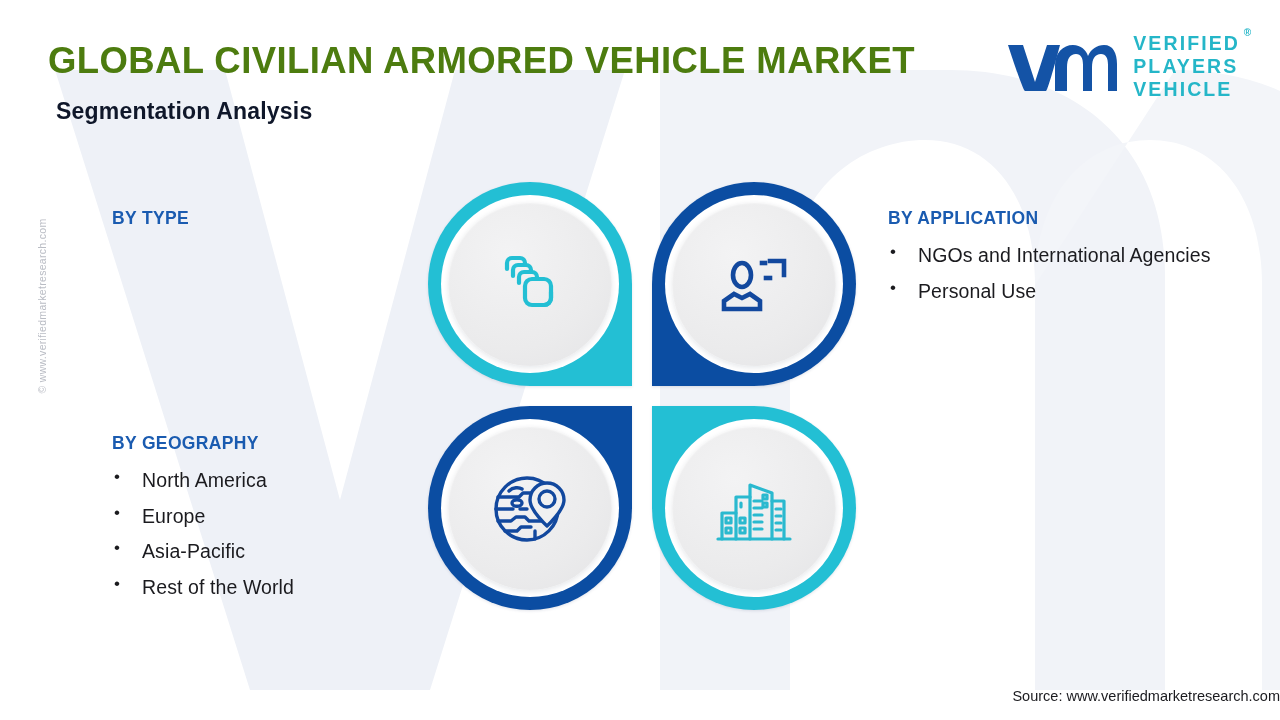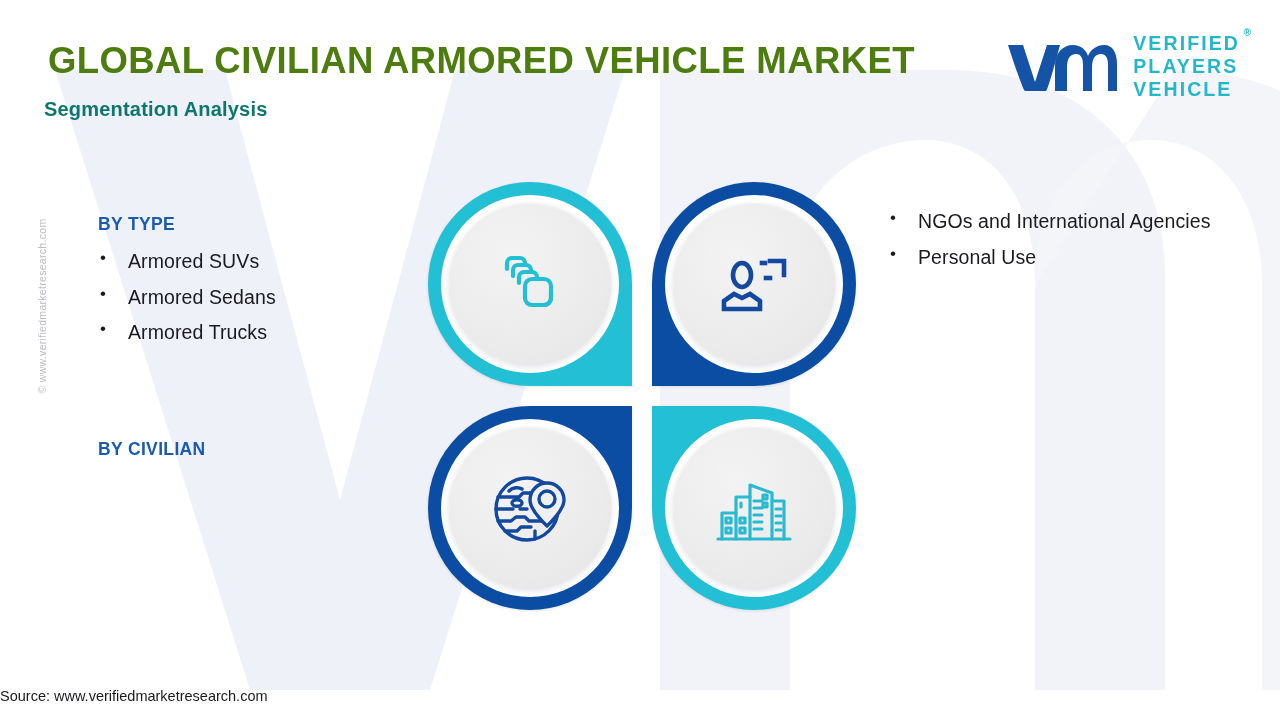--- a/index.html
+++ b/index.html
@@ -44,24 +44,24 @@
     left: 48px; top: 40px;
     font-size: 36.5px;
     font-weight: bold;
     color: #4d7c0f;
     letter-spacing: .4px;
     white-space: nowrap;
     z-index: 4;
   }
   .title-sub {
     position: absolute;
-    left: 44px; top: 98px;
-    font-size: 20px;
+    left: 56px; top: 98px;
+    font-size: 23px;
     font-weight: bold;
-    color: #0f766e;
+    color: #0f172a;
     letter-spacing: .2px;
     white-space: nowrap;
     z-index: 4;
   }
 
   
   .logo {
     position: absolute;
     right: 40px; top: 32px;
     display: flex;
@@ -80,21 +80,21 @@
   }
   .logo-words .reg {
     position: absolute;
     top: -5px; right: -11px;
     font-size: 10px;
     letter-spacing: 0;
   }
 
   
   .col { position: absolute; z-index: 4; }
-  .col-left  { left: 98px; width: 330px; margin-top: 6px; }
+  .col-left  { left: 112px; width: 330px; }
   .col-right { left: 888px; width: 370px; }
   .col-t { top: 208px; }
   .col-b { top: 433px; }
 
   .seg-title {
     font-size: 17.5px;
     font-weight: bold;
     color: #1a5bb0;
     letter-spacing: .35px;
     margin-bottom: 13px;
@@ -162,21 +162,21 @@
     align-items: center;
     justify-content: center;
   }
   .disc svg { display: block; }
 
   
   .source {
     position: absolute;
     left: 0; top: 688px;
     width: 1280px;
-    text-align: left;
+    text-align: right;
     font-size: 14.5px;
     color: #1b1b1f;
     z-index: 4;
   }
 </style>
 </head>
 <body>
 
 <div id="canvas">
 
@@ -208,32 +208,34 @@
     <div class="logo-words">
       <div>VERIFIED</div>
       <div>PLAYERS</div>
       <div>VEHICLE</div>
       <span class="reg">®</span>
     </div>
   </div>
 
   <div class="col col-left col-t">
     <div class="seg-title">BY TYPE</div>
+  </div>
+
+  <div class="col col-left col-b">
+    <div class="seg-title">BY GEOGRAPHY</div>
     <ul class="seg-list">
-      <li>Armored SUVs</li>
-      <li>Armored Sedans</li>
-      <li>Armored Trucks</li>
+      <li>North America</li>
+      <li>Europe</li>
+      <li>Asia-Pacific</li>
+      <li>Rest of the World</li>
     </ul>
   </div>
 
-  <div class="col col-left col-b">
-    <div class="seg-title">BY CIVILIAN</div>
-  </div>
-
   <div class="col col-right col-t">
+    <div class="seg-title">BY APPLICATION</div>
     <ul class="seg-list">
       <li>NGOs and International Agencies</li>
       <li>Personal Use</li>
     </ul>
   </div>
 
 
   <div class="pinwheel">
 
     <div class="quad q-tl">

